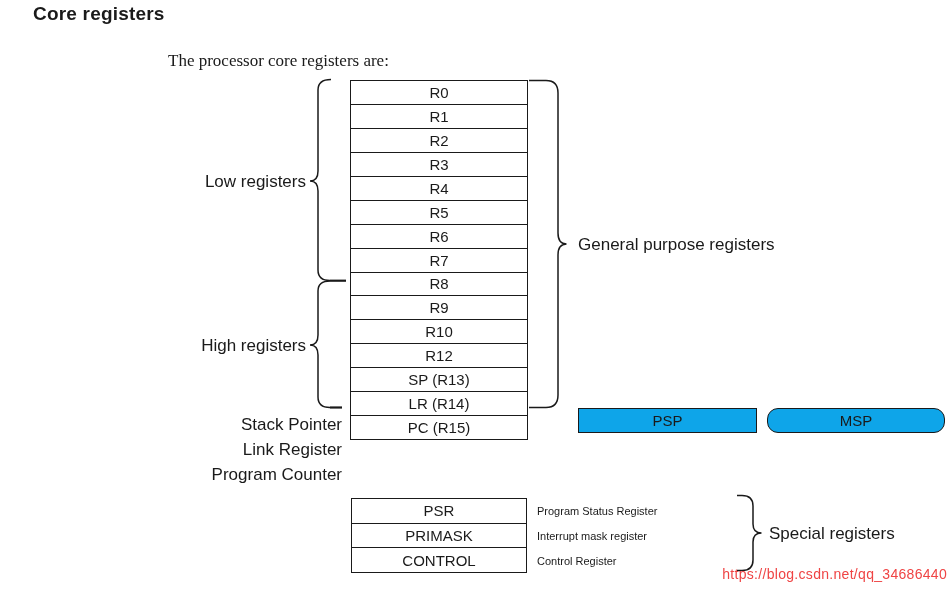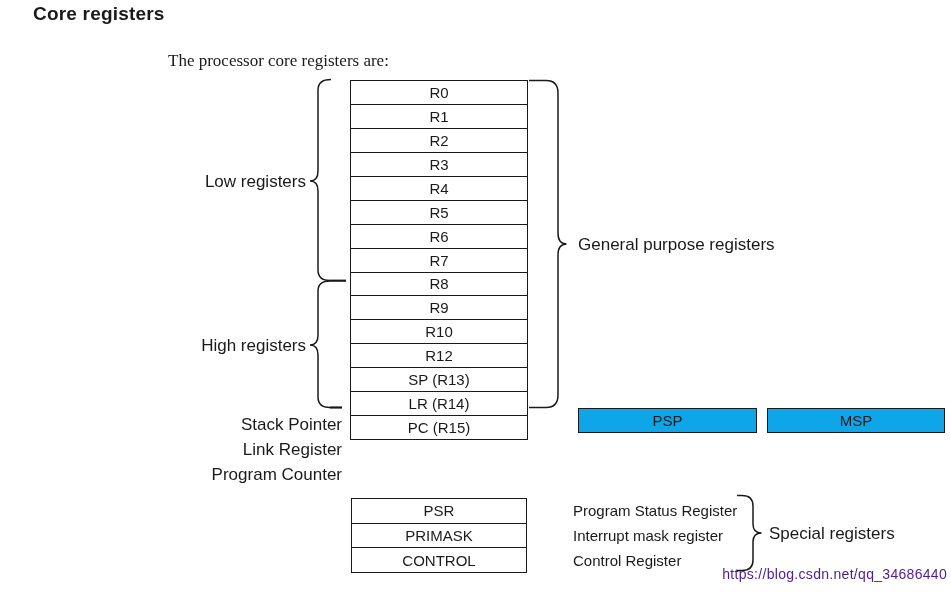--- a/index.html
+++ b/index.html
@@ -61,30 +61,29 @@
   .right-align { text-align: right; }
 
   .desc-col {
     display: flex;
     flex-direction: column;
   }
   .desc-col .desc-line {
     flex: 1;
     display: flex;
     align-items: center;
-    font-size: 15px;
+    font-size: 11px;
     white-space: nowrap;
-    margin-left: 36px;
   }
 
   .watermark {
     right: 4px; top: 566px;
     font-size: 14px;
     letter-spacing: 0.3px;
-    color: #4c1d95;
+    color: #ef4444;
   }
 
   svg.braces {
     left: 0; top: 0;
     pointer-events: none;
   }
 </style>
 </head>
 <body>
 
@@ -118,21 +117,21 @@
       <div class="cell">R8</div>
       <div class="cell">R9</div>
       <div class="cell">R10</div>
       <div class="cell">R12</div>
       <div class="cell">SP (R13)</div>
       <div class="cell">LR (R14)</div>
       <div class="cell">PC (R15)</div>
     </div>
 
   <div class="abs regbox" style="left:578px; top:408px; width:179px; height:25px;">PSP</div>
-  <div class="abs regbox" style="left:767px; top:408px; width:178px; height:25px;">MSP</div>
+  <div class="abs regbox" style="left:767px; top:408px; width:178px; height:25px;border-radius:11px;">MSP</div>
 
   <div class="abs stack" style="left:351px; top:498px; width:176px; height:75px;">
       <div class="cell">PSR</div>
       <div class="cell">PRIMASK</div>
       <div class="cell">CONTROL</div>
     </div>
 
   <div class="abs side-label right-align" style="left:106px; top:174px; width:200px;">Low registers</div>
   <div class="abs side-label right-align" style="left:106px; top:338px; width:200px;">High registers</div>
 

